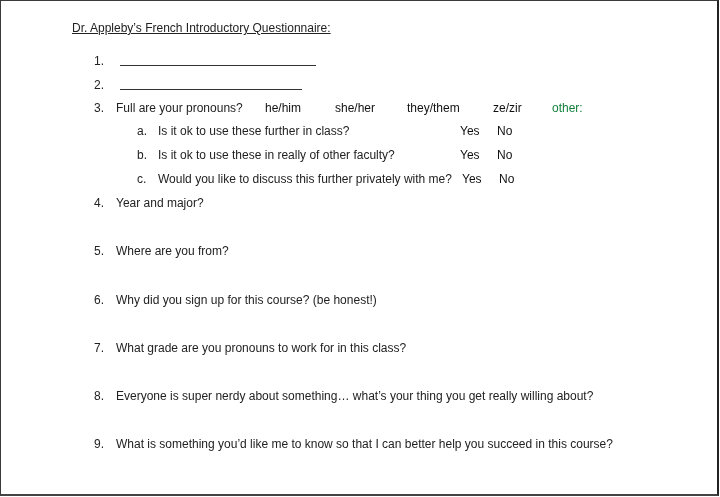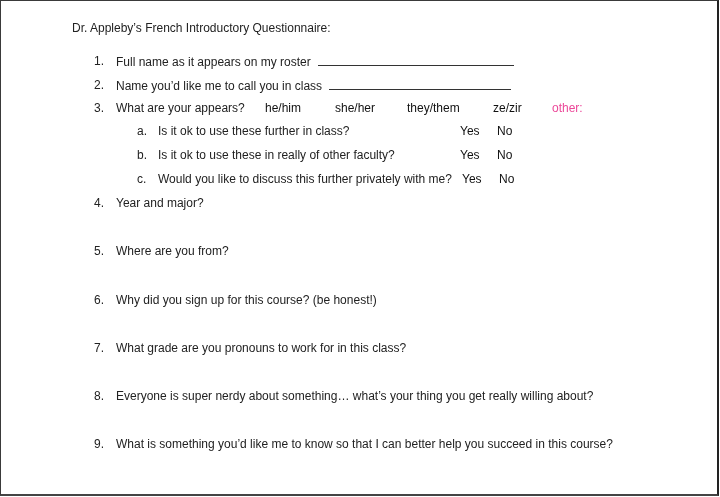--- a/index.html
+++ b/index.html
@@ -8,50 +8,48 @@
       font-family: "Liberation Sans", "DejaVu Sans", sans-serif;
       color: #222222; font-size: 12px;
       position: relative; overflow: hidden;
     }
     .frame {
       position: absolute; left: 0; top: 0; width: 716px; height: 493px;
       border: 1px solid #3a3a3a; border-right: 2px solid #222; border-bottom: 2px solid #444;
       background: #fff;
     }
     .abs { position: absolute; white-space: nowrap; line-height: 14px; }
-    .title { left: 72px; top: 21px; }
+    .title { left: 72px; top: 21px; text-decoration: underline; }
     .num { width: 20px; text-align: left; }
     .q { }
     .bold { font-weight: normal; color: #111; }
     .blank {
       display: inline-block; border-bottom: 1px solid #333; height: 11px; vertical-align: baseline;
     }
-    .other { color: #ec4899; }
+    .other { color: #15803d; }
   </style>
 </head>
 <body>
 
 <div class="frame"></div>
 
 <div class="abs title">Dr. Appleby’s French Introductory Questionnaire:</div>
 
 <div class="abs num" style="left:94px;top:54px">1.</div>
 <div class="abs q" style="left:116px;top:54px">
-  <span>Full name as it appears on my roster</span>
   <span class="blank" style="width:196px;margin-left:4px"></span>
 </div>
 
 <div class="abs num" style="left:94px;top:78px">2.</div>
 <div class="abs q" style="left:116px;top:78px">
-  <span>Name you’d like me to call you in class</span>
   <span class="blank" style="width:182px;margin-left:4px"></span>
 </div>
 
 <div class="abs num" style="left:94px;top:101px">3.</div>
-<div class="abs q" style="left:116px;top:101px">What are your appears?</div>
+<div class="abs q" style="left:116px;top:101px">Full are your pronouns?</div>
 <div class="abs bold" style="left:265px;top:101px">he/him</div>
 <div class="abs bold" style="left:335px;top:101px">she/her</div>
 <div class="abs bold" style="left:407px;top:101px">they/them</div>
 <div class="abs bold" style="left:493px;top:101px">ze/zir</div>
 <div class="abs other" style="left:552px;top:101px">other:</div>
 
 <div class="abs" style="left:137px;top:124px">a.</div>
 <div class="abs" style="left:158px;top:124px">Is it ok to use these further in class?</div>
 <div class="abs bold" style="left:460px;top:124px">Yes</div>
 <div class="abs bold" style="left:497px;top:124px">No</div>

